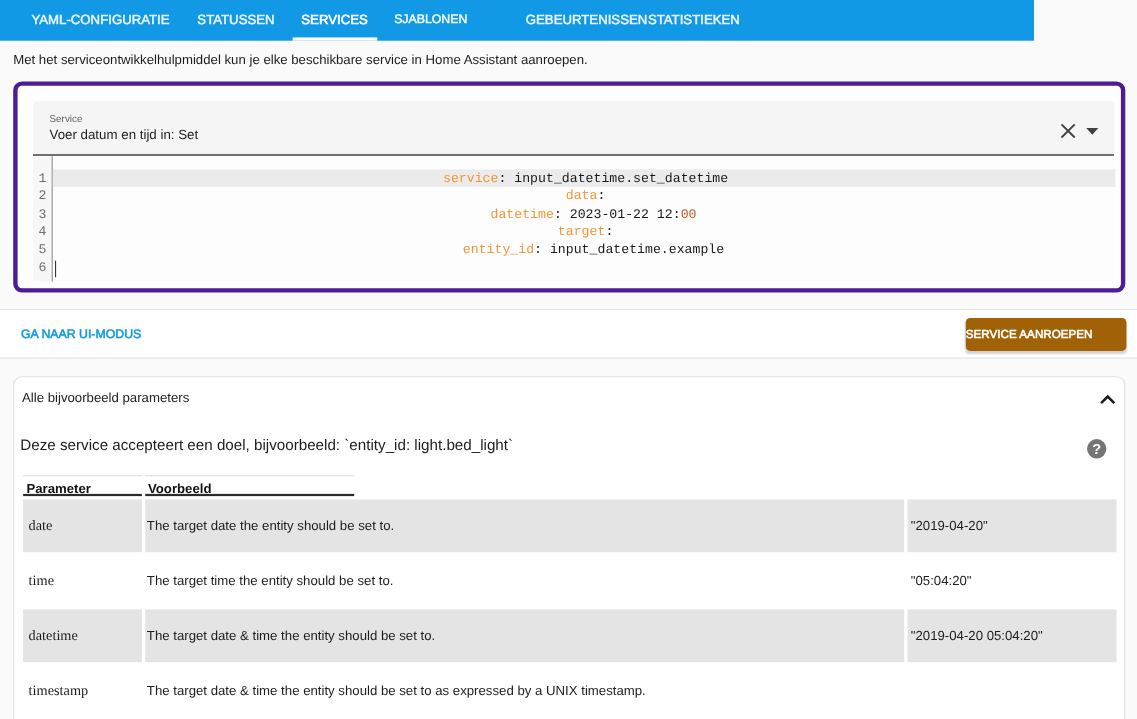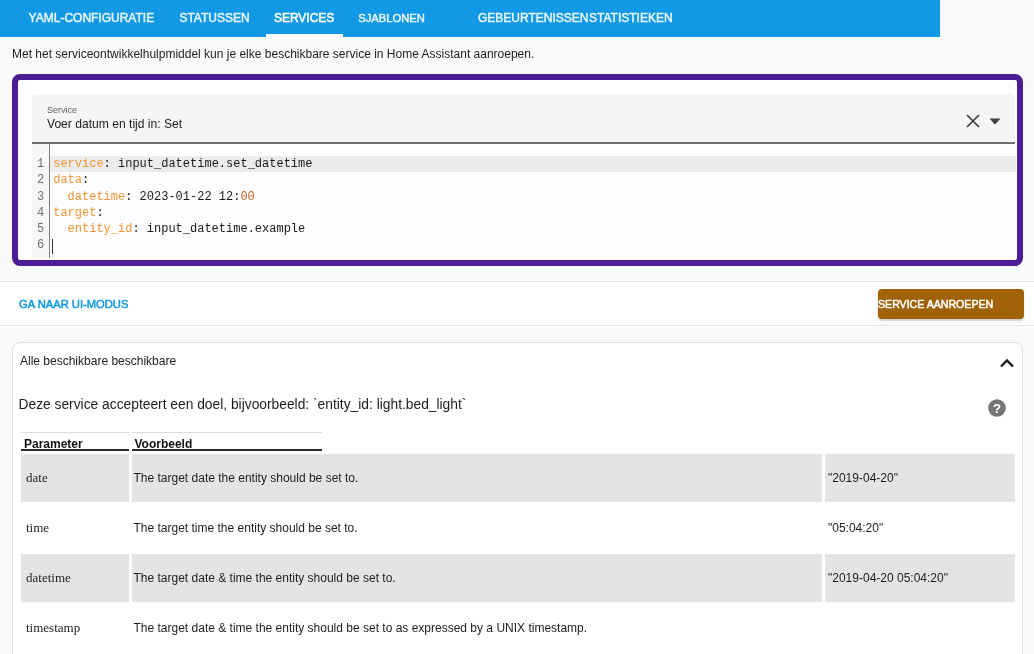--- a/index.html
+++ b/index.html
@@ -7,32 +7,32 @@
     font-family:"Liberation Sans",sans-serif; }
   
   .appbar { position:absolute; left:0; top:0; width:940px; height:37px; background:#1199e5; }
   .tab { position:absolute; top:0; height:37px; line-height:37px; color:rgba(255,255,255,.84);
     font-size:12px; -webkit-text-stroke:0.5px rgba(255,255,255,.84); white-space:nowrap; }
   .tab.active { color:#fff; -webkit-text-stroke:0.5px #fff; }
   .indicator { position:absolute; left:266px; top:34px; width:77px; height:3px; background:#fff; }
   .intro { position:absolute; left:12px; top:46.5px; font-size:12px; color:#1c1c1c;text-align:right; }
   
   .card1 { position:absolute; left:12px; top:74px; width:1011px; height:192px; background:#fff;
-    border:6px solid #4c1d95; border-radius:8px; }
+    border:4px solid #4c1d95; border-radius:8px; }
   .field { position:absolute; left:14px; top:14px; width:983px; height:49.5px; background:#f5f5f5;
     border-radius:4px 4px 0 0; border-bottom:2.2px solid #6f6f6f; }
   .flabel { position:absolute; left:15px; top:10.5px; font-size:9px; color:#5f5f5f; }
   .fvalue { position:absolute; left:15px; top:22.5px; font-size:12.1px; color:#1d1d1d; }
   
   .editor { position:absolute; left:13.5px; top:63.5px; width:984px; height:114.5px; display:flex;
     font-family:"Liberation Mono",monospace; font-size:12px; line-height:16.3px; }
   .gutter { width:18.2px; background:#f7f7f7; border-right:1.5px solid #7e7e7e;
     padding:12.5px 4.5px 0 0; text-align:right; color:#6f6f6f; }
   .codecol { flex:1; background:#fdfdfd; padding-top:12.5px; }
-  .codecol pre { font-family:"Liberation Mono",monospace; font-size:12px; line-height:16.3px; padding-left:3.5px; color:#1a1a1a; }
+  .codecol pre { font-family:"Liberation Mono",monospace; font-size:12px; line-height:16.3px; padding-left:3.5px; color:#1a1a1a;text-align:center; }
   .codecol pre.hl { background:#ebebeb; }
   .k { color:#f09637; }
   .n { color:#c05c2a; }
   .cursor { position:absolute; left:33.5px; top:158.5px; width:1.6px; height:15px; background:#333; }
   
   .tline1 { position:absolute; left:0; top:281px; width:1034px; height:1px; background:#e3e3e3; }
   .tbar  { position:absolute; left:0; top:282px; width:1034px; height:43px; background:#fff; }
   .tline2 { position:absolute; left:0; top:325px; width:1034px; height:1px; background:#e3e3e3; }
   .uilink { position:absolute; left:19px; top:298px; font-size:11.2px; letter-spacing:0;
     -webkit-text-stroke:0.5px #0f99e1; color:#0f99e1; }
@@ -96,21 +96,21 @@
     <div class="cursor"></div>
   </div>
 
   <div class="tline1"></div>
   <div class="tbar"></div>
   <div class="tline2"></div>
   <div class="uilink">GA NAAR UI-MODUS</div>
   <div class="callbtn">SERVICE AANROEPEN</div>
 
   <div class="card2">
-    <div class="c2title">Alle beschikbare beschikbare</div>
+    <div class="c2title">Alle bijvoorbeeld parameters</div>
     <svg style="position:absolute;left:986.5px;top:13.5px" width="14" height="14" viewBox="0 0 14 14">
       <path d="M1 9.5 L7 3.5 L13 9.5" stroke="#1a1a1a" stroke-width="2.3" fill="none"></path>
     </svg>
     <div class="c2para">Deze service accepteert een doel, bijvoorbeeld: `entity_id: light.bed_light`</div>
     <svg class="helpic" width="20" height="20" viewBox="0 0 20 20">
       <circle cx="10" cy="10" r="8.8" fill="#757575"></circle>
       <text x="10" y="14.6" font-family="Liberation Sans" font-size="13.2" font-weight="bold" fill="#fff" text-anchor="middle">?</text>
     </svg>
     <div class="tbl">
       <div class="trow" style="top:0">

